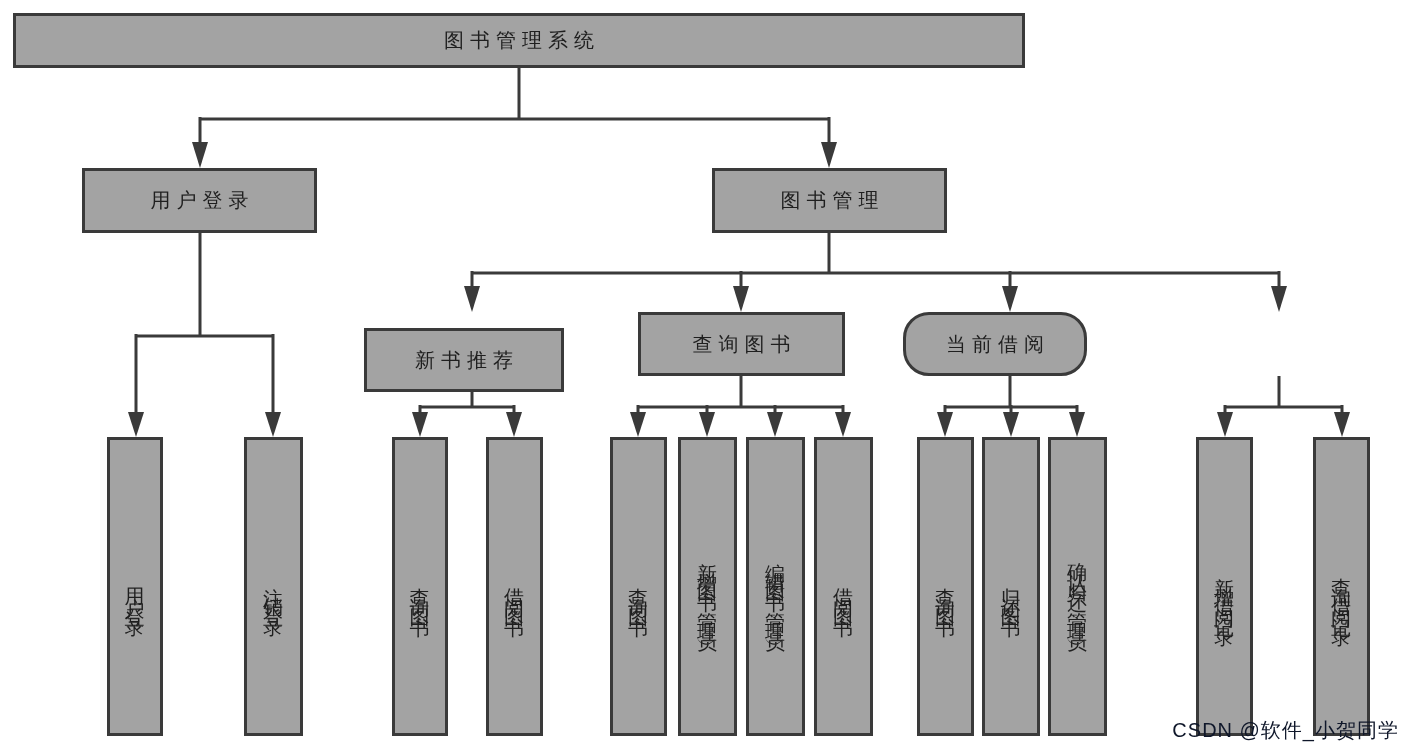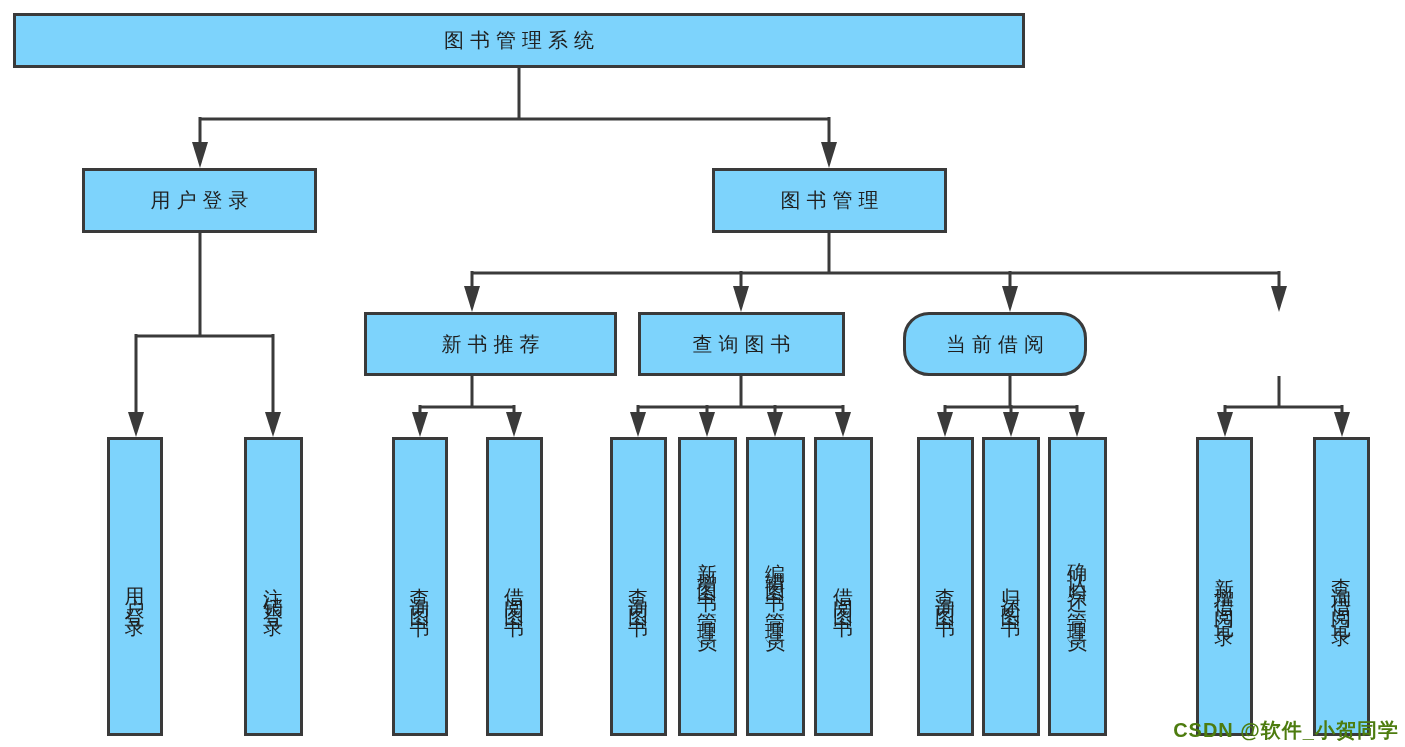--- a/index.html
+++ b/index.html
@@ -23,21 +23,21 @@
     stroke-width: 3;
     fill: none;
   }
   svg.connectors polygon {
     fill: #3a3a3a;
     stroke: none;
   }
   .node {
     position: absolute;
     box-sizing: border-box;
-    background: #7dd3fc;
+    background: #a3a3a3;
     border: 3px solid #3a3a3a;
     display: flex;
     align-items: center;
     justify-content: center;
     z-index: 2;
   }
   .hnode span {
     font-size: 20px;
     letter-spacing: 6px;
     margin-right: -6px; 
@@ -50,24 +50,23 @@
     line-height: 1;
     letter-spacing: 10px;
     margin-bottom: -10px; 
   }
   .watermark {
     position: absolute;
     right: 6px;
     bottom: 3px;
     font-size: 20px;
     letter-spacing: 1px;
-    color: #4d7c0f;
+    color: #0f172a;
     z-index: 3;
     white-space: nowrap;
-    font-weight: bold;
   }
 </style>
 </head>
 <body>
 
 <div class="stage">
 
   <svg class="connectors" viewBox="0 0 1405 747" aria-hidden="true">
 
     <g>
@@ -122,21 +121,21 @@
     <span>图书管理系统</span>
   </div>
 
   <div class="node hnode" style="left:82px; top:168px; width:235px; height:65px;">
     <span>用户登录</span>
   </div>
   <div class="node hnode" style="left:712px; top:168px; width:235px; height:65px;align-items:center;">
     <span>图书管理</span>
   </div>
 
-  <div class="node hnode" style="left:364px; top:312px; width:253px; height:64px;">
+  <div class="node hnode" style="left:364px; top:328px; width:200px; height:64px;">
     <span>新书推荐</span>
   </div>
   <div class="node hnode" style="left:638px; top:312px; width:207px; height:64px;">
     <span>查询图书</span>
   </div>
   <div class="node hnode" style="left:903px; top:312px; width:184px; height:64px;border-radius:26px;">
     <span>当前借阅</span>
   </div>
 
   <div class="node vnode" style="left:107px; top:437px; width:56px; height:299px;">

